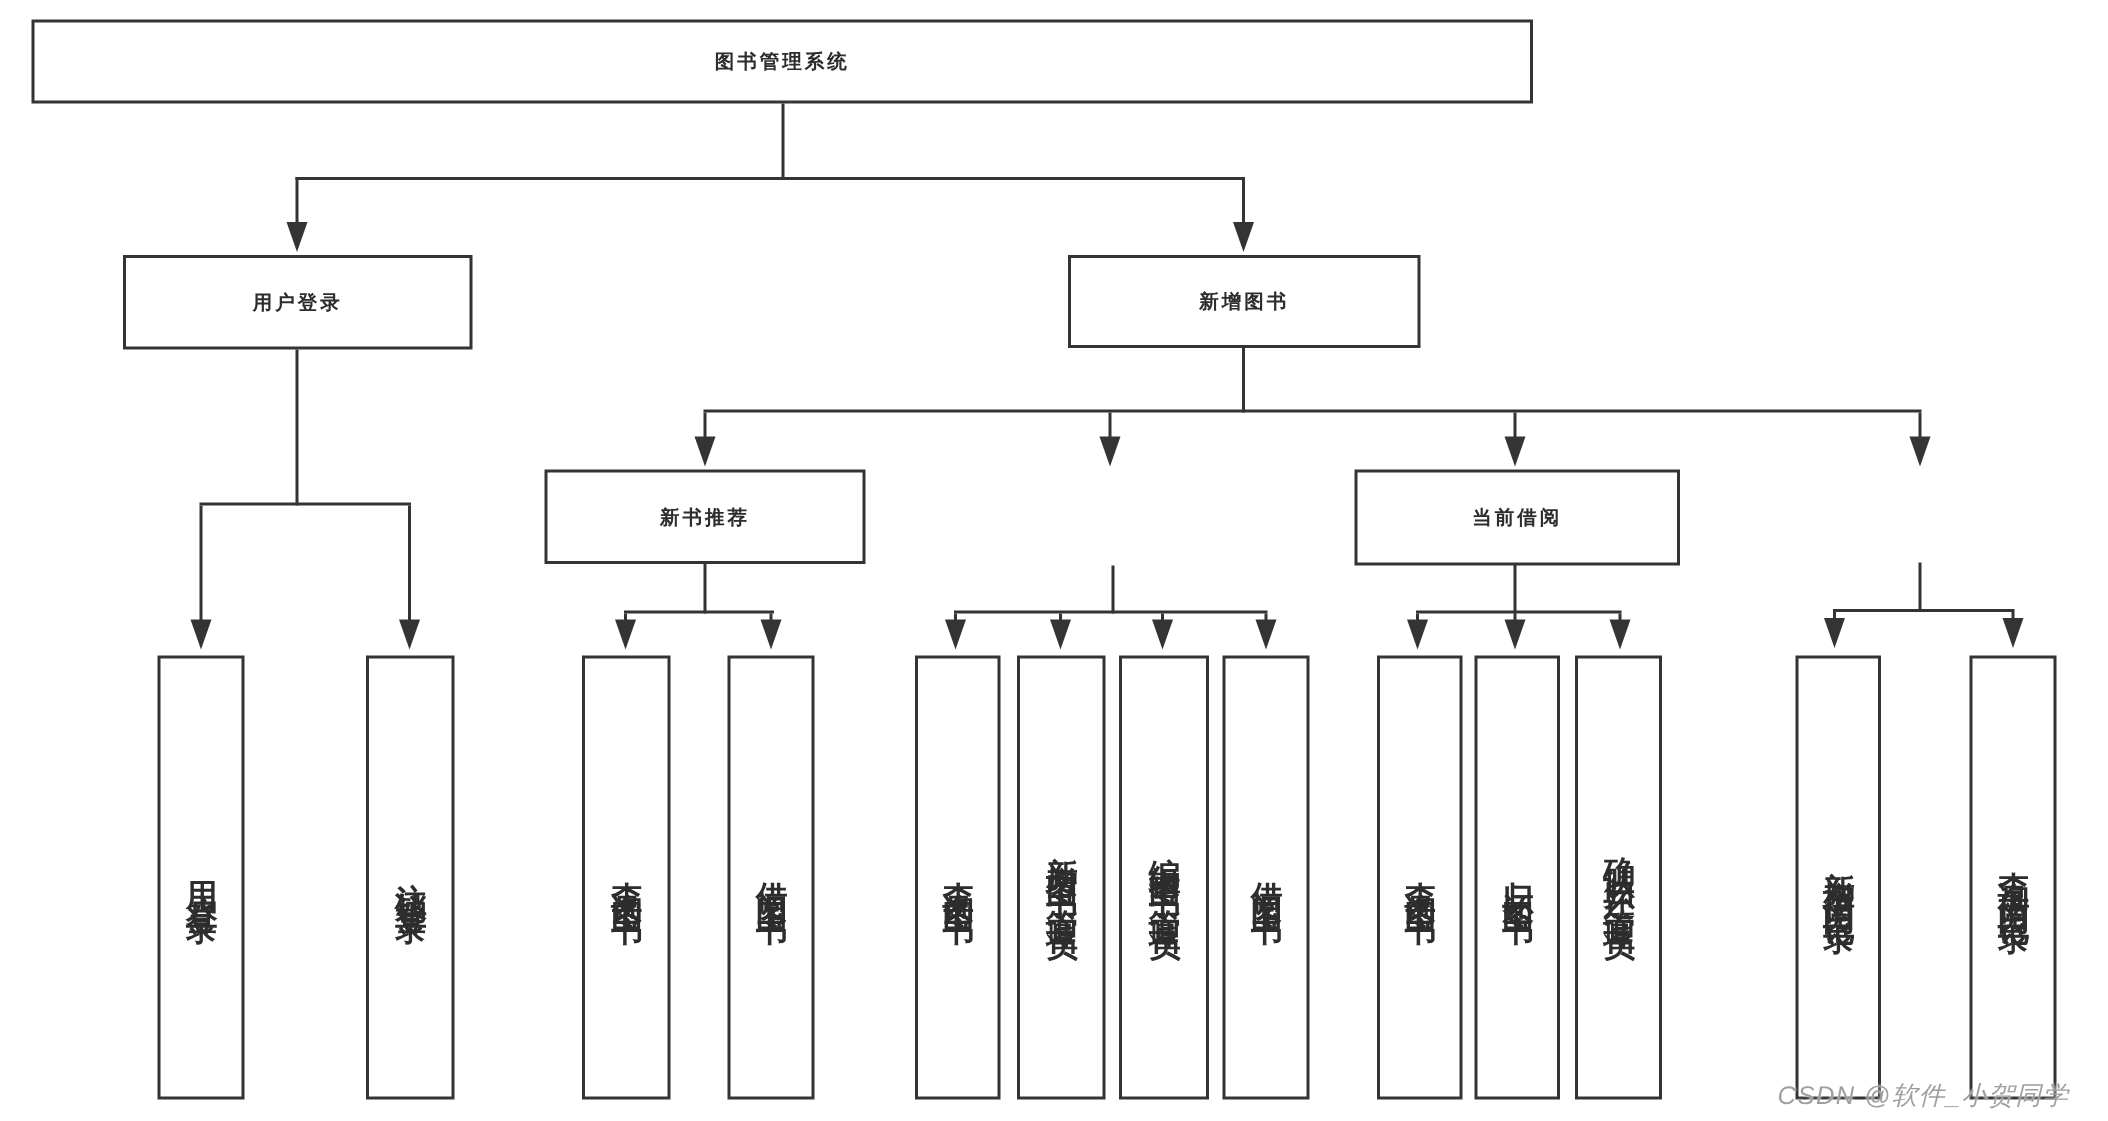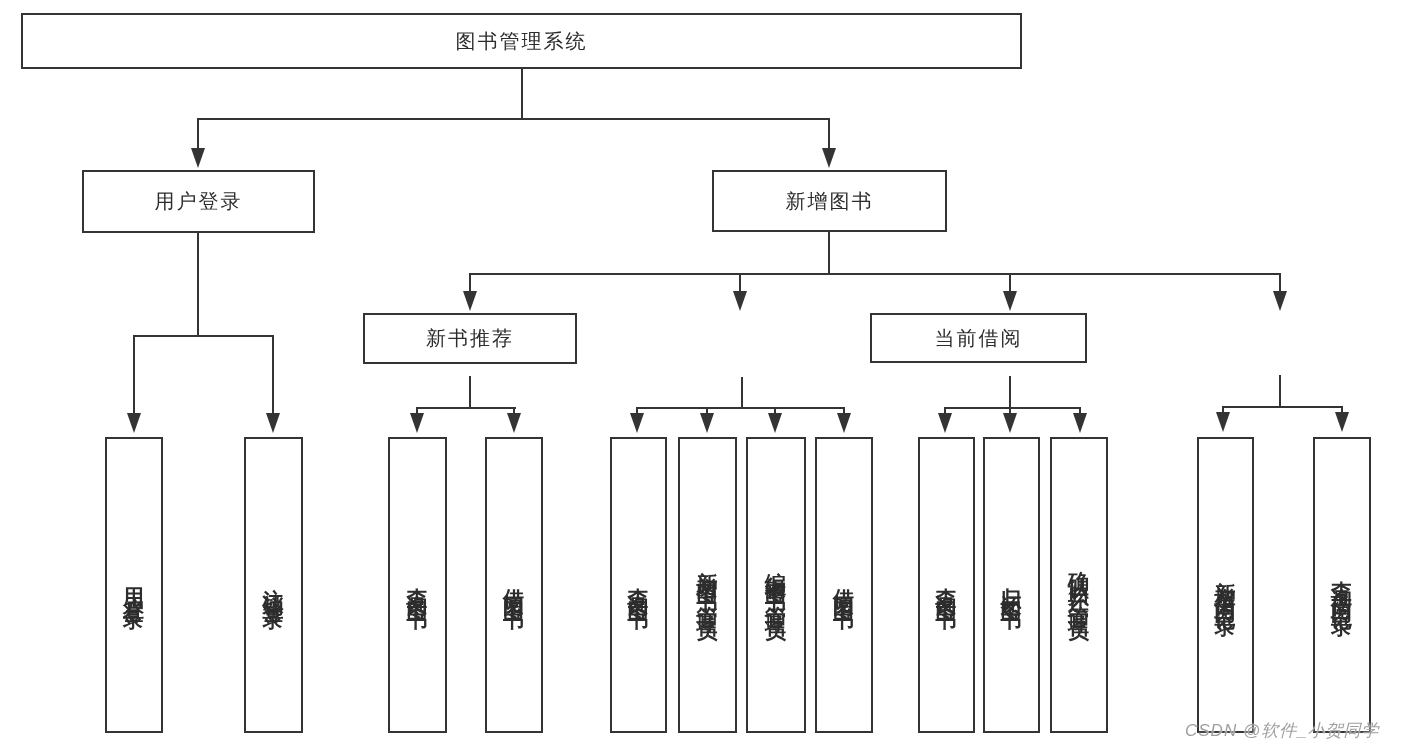--- a/index.html
+++ b/index.html
@@ -4,21 +4,21 @@
 <style>
   html,body{margin:0;padding:0;background:#fff;}
   .canvas{
     position:relative;width:1405px;height:747px;background:#fff;overflow:hidden;
     font-family:"Liberation Sans",sans-serif;
   }
   .box{
     position:absolute;box-sizing:border-box;border:2px solid #343434;background:#fff;
     display:flex;align-items:center;justify-content:center;color:#2d2d2d;
   }
-  .hbox{font-size:20px;letter-spacing:2px;font-weight:400;}
+  .hbox{font-size:13px;letter-spacing:2px;font-weight:700;}
   .vbox{
     writing-mode:vertical-rl;font-size:21px;letter-spacing:7px;font-weight:600;
     display:flex;align-items:center;justify-content:center;line-height:1;
   }
   .ln{position:absolute;background:#343434;}
   .ar{
     position:absolute;width:0;height:0;
     border-left:7px solid transparent;border-right:7px solid transparent;
     border-top:20px solid #343434;
   }
@@ -61,24 +61,24 @@
   <div class="ln" style="left:469px;top:273px;width:812px;height:2px;"></div>
   <div class="ln" style="left:469px;top:275px;width:2px;height:18px;"></div>
   <div class="ar" style="left:463px;top:291px;"></div>
   <div class="ln" style="left:739px;top:275px;width:2px;height:18px;"></div>
   <div class="ar" style="left:733px;top:291px;"></div>
   <div class="ln" style="left:1009px;top:275px;width:2px;height:18px;"></div>
   <div class="ar" style="left:1003px;top:291px;"></div>
   <div class="ln" style="left:1279px;top:275px;width:2px;height:18px;"></div>
   <div class="ar" style="left:1273px;top:291px;"></div>
 
-  <div class="box hbox" style="left:363px;top:313px;width:214px;height:51px;">
+  <div class="box hbox" style="left:363px;top:313px;width:214px;height:63px;">
     <span>新书推荐</span>
   </div>
-  <div class="box hbox" style="left:870px;top:313px;width:217px;height:50px;">
+  <div class="box hbox" style="left:903px;top:313px;width:217px;height:64px;">
     <span>当前借阅</span>
   </div>
 
   <div class="ln" style="left:469px;top:376px;width:2px;height:33px;"></div>
   <div class="ln" style="left:416px;top:407px;width:100px;height:2px;"></div>
   <div class="ln" style="left:416px;top:409px;width:2px;height:6px;"></div>
   <div class="ar" style="left:410px;top:413px;"></div>
   <div class="ln" style="left:513px;top:409px;width:2px;height:6px;"></div>
   <div class="ar" style="left:507px;top:413px;"></div>
 

